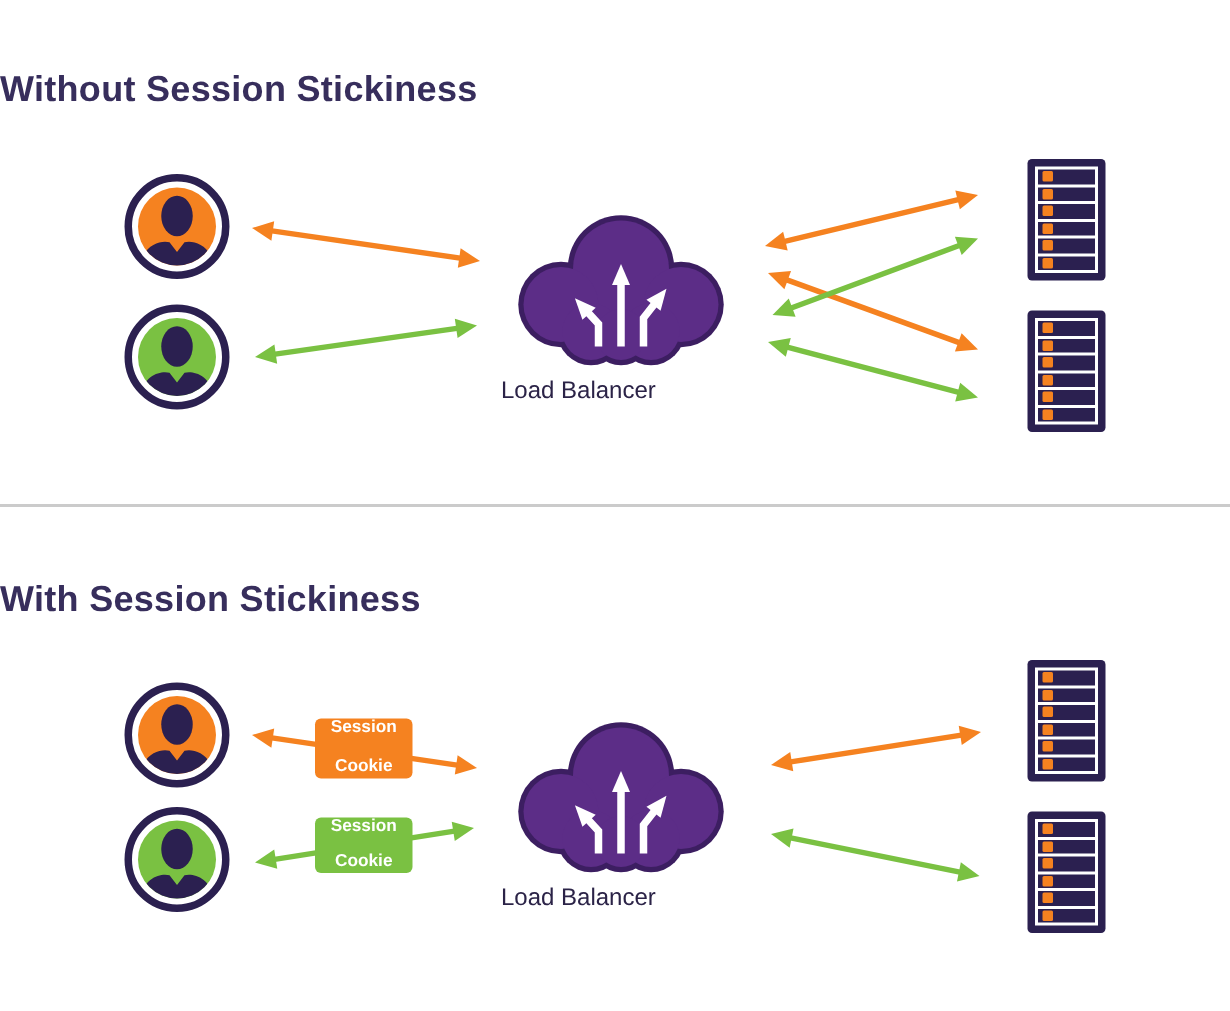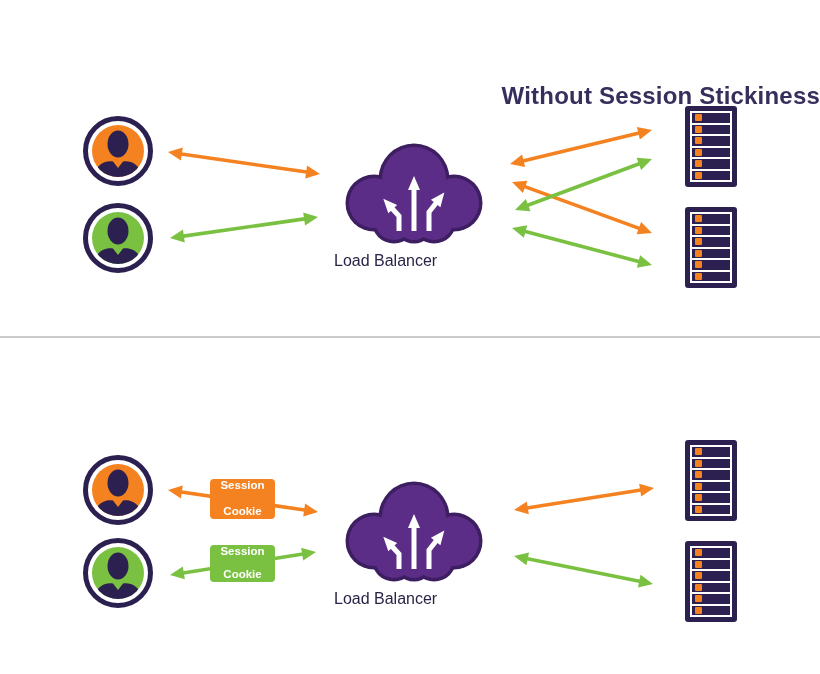--- a/index.html
+++ b/index.html
@@ -9,22 +9,22 @@
     --c-purple_dark:#3C1E61;
     --c-navy:#2B2050;
     --c-title:#372E5C;
     --c-label:#2B2347;
     --c-divider:#CBCBCB;
   }
   html,body{margin:0;padding:0;background:#fff;}
   body{font-family:"Liberation Sans", sans-serif;}
   .canvas{position:relative;width:820px;height:674px;background:#fff;overflow:hidden;}
   #arrow-layer{position:absolute;left:0;top:0;z-index:1;}
-  .section-title{position:absolute;left:0;width:100%;text-align:right;
-    font-size:24px;font-weight:600;color:var(--c-title);letter-spacing:.2px;z-index:2;margin-top:36px;}
+  .section-title{position:absolute;left:0;width:100%;text-align:left;
+    font-size:24px;font-weight:600;color:var(--c-title);letter-spacing:.2px;z-index:2;}
   .lb-label{position:absolute;left:334px;width:160px;text-align:left;
     font-size:16px;color:var(--c-label);z-index:2;}
   .avatar{position:absolute;width:72px;height:72px;z-index:2;}
   .avatar .ring{fill:#fff;stroke:var(--c-navy);stroke-width:5;}
   .avatar .face-orange{fill:var(--c-orange);}
   .avatar .face-green{fill:var(--c-green);}
   .avatar .sil ellipse,.avatar .sil path{fill:var(--c-navy);}
   .cloud{position:absolute;z-index:2;}
   .cloud .outline circle{fill:var(--c-purple_dark);}
   .cloud .body circle{fill:var(--c-purple);}
@@ -181,20 +181,21 @@
           <span class="led"></span>
         </div>
         <div class="slot">
           <span class="led"></span>
         </div>
       </div>
   </div>
 
   <div class="divider"></div>
 
+  <div class="section-title" style="top:386px">With Session Stickiness</div>
 
   <div class="avatar" style="left:82px;top:454px">
     <svg viewBox="0 0 72 72" width="72" height="72">
       <circle class="ring" cx="36" cy="36" r="32.5"></circle>
       <circle class="face-orange" cx="36" cy="36" r="26"></circle>
       <clipPath id="avclip3">
           <circle cx="36" cy="36" r="26"></circle>
         </clipPath>
       <g class="sil" clip-path="url(#avclip3)">
         <ellipse cx="36" cy="29" rx="10.5" ry="13.5"></ellipse>

